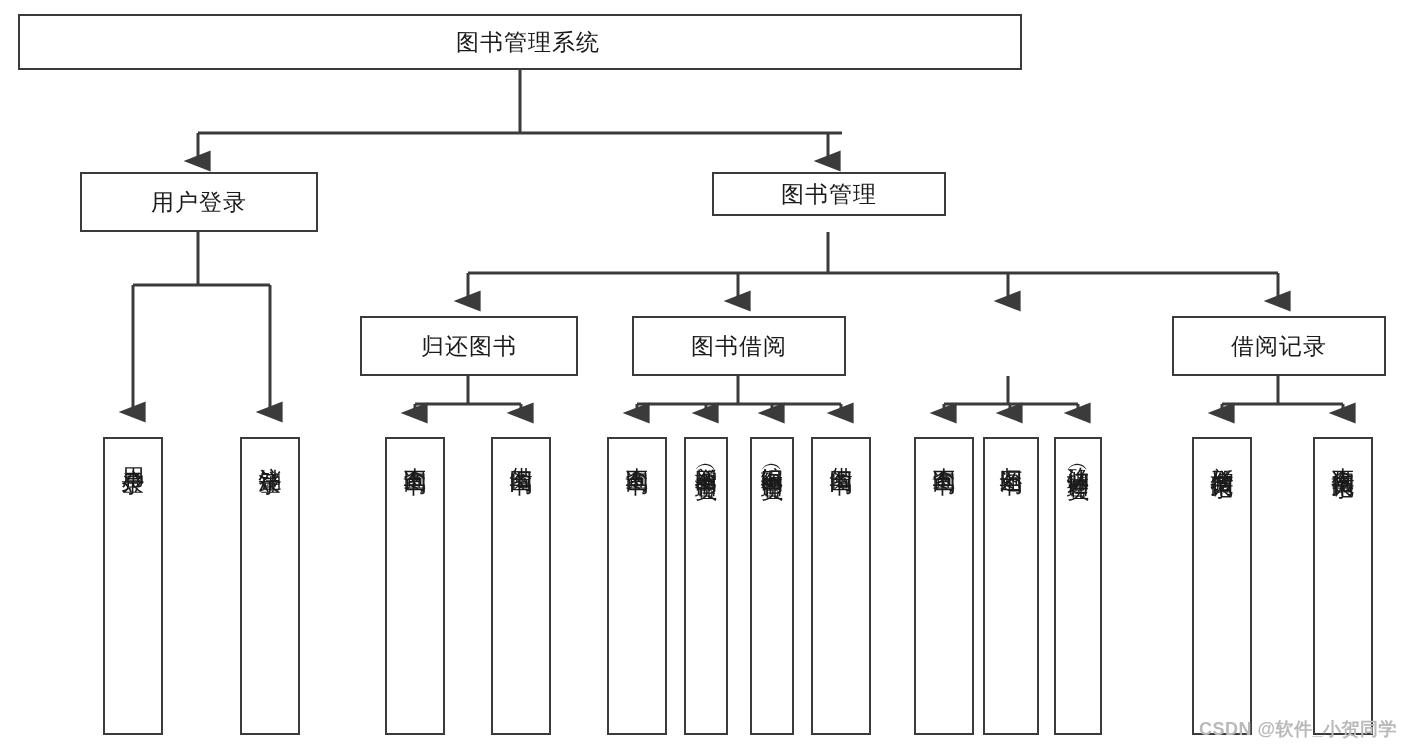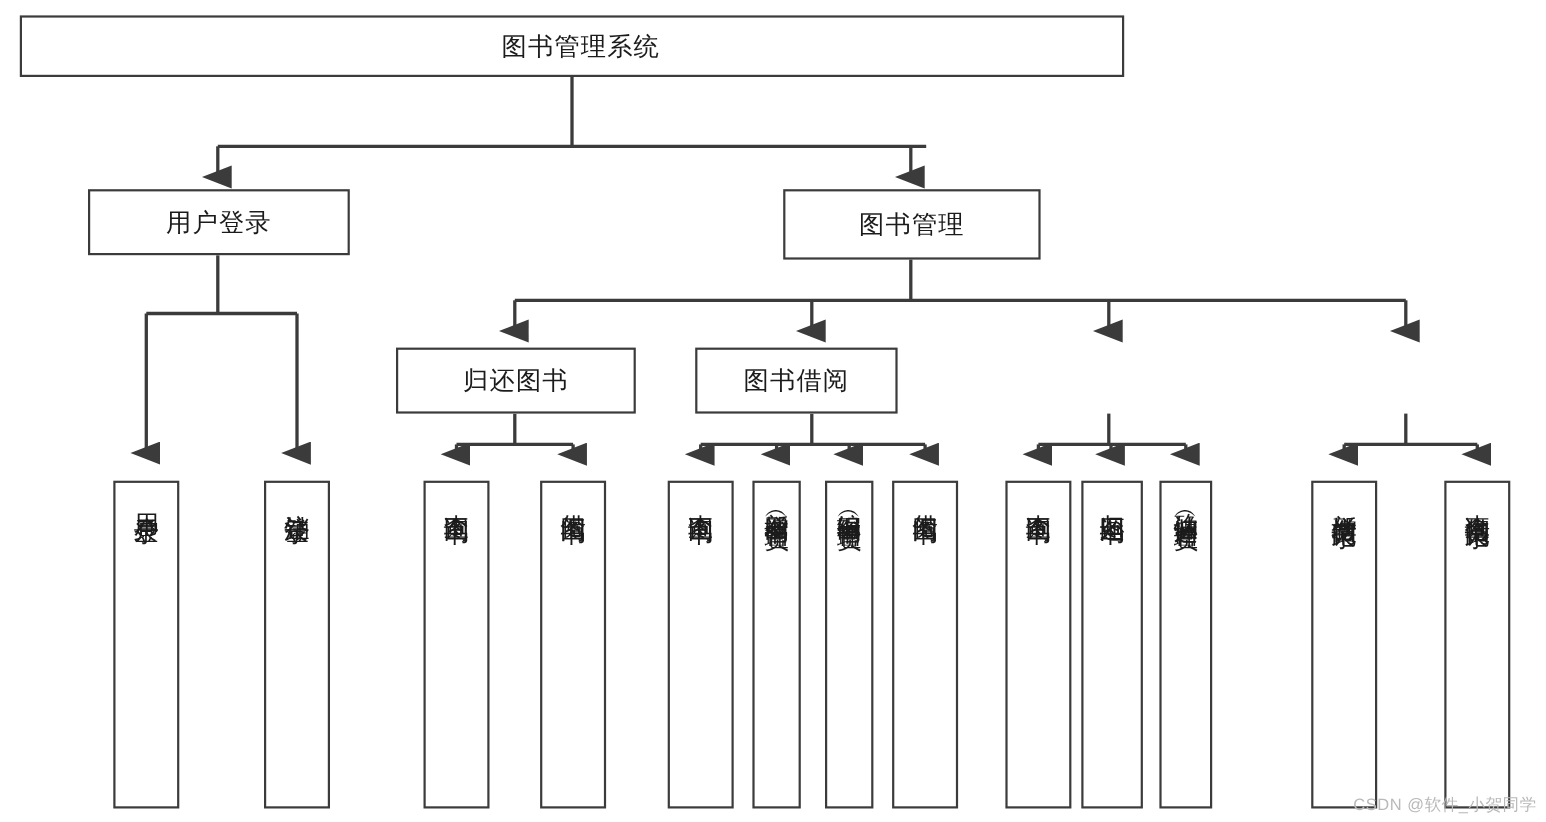--- a/index.html
+++ b/index.html
@@ -56,25 +56,26 @@
     line-height: 1.0;
     margin: 0 auto;
   }
   .node.vert.tall-text .label {
     font-size: 22px;
   }
   #watermark {
     position: absolute;
     right: 8px;
     bottom: 6px;
-    font-size: 15px;
+    font-size: 18px;
     color: #b9b9b9;
     letter-spacing: 0.5px;
     z-index: 5;
     white-space: nowrap;
+    font-weight: bold;
   }
 </style>
 </head>
 <body>
 
 <div id="stage">
 
   <svg id="edges" viewBox="0 0 1405 747" xmlns="http://www.w3.org/2000/svg">
     <defs>
       <marker id="arrow" markerWidth="10" markerHeight="10" refX="3.2" refY="4.2" orient="auto" markerUnits="strokeWidth">
@@ -125,29 +126,32 @@
     </g>
   </svg>
 
   <div class="node horiz" style="left:18px; top:14px; width:1004px; height:56px;padding-left:16px;">
     <span class="label">图书管理系统</span>
   </div>
 
   <div class="node horiz" style="left:80px; top:172px; width:238px; height:60px;">
     <span class="label">用户登录</span>
   </div>
-  <div class="node horiz" style="left:712px; top:172px; width:234px; height:64px;align-items:center;">
+  <div class="node horiz" style="left:712px; top:172px; width:234px; height:44px;align-items:center;">
     <span class="label">图书管理</span>
   </div>
 
   <div class="node horiz" style="left:360px; top:316px; width:218px; height:60px;">
     <span class="label">归还图书</span>
   </div>
-  <div class="node horiz" style="left:632px; top:316px; width:184px; height:60px;align-items:center;">
+  <div class="node horiz" style="left:632px; top:316px; width:214px; height:60px;align-items:center;">
     <span class="label">图书借阅</span>
+  </div>
+  <div class="node horiz" style="left:1172px; top:316px; width:214px; height:60px;">
+    <span class="label">借阅记录</span>
   </div>
 
   <div class="node vert" style="left:103px; top:437px; width:60px; height:298px;">
     <span class="label">用户登录</span>
   </div>
   <div class="node vert" style="left:240px; top:437px; width:60px; height:298px;">
     <span class="label">注销登录</span>
   </div>
 
   <div class="node vert" style="left:385px; top:437px; width:60px; height:298px;">

